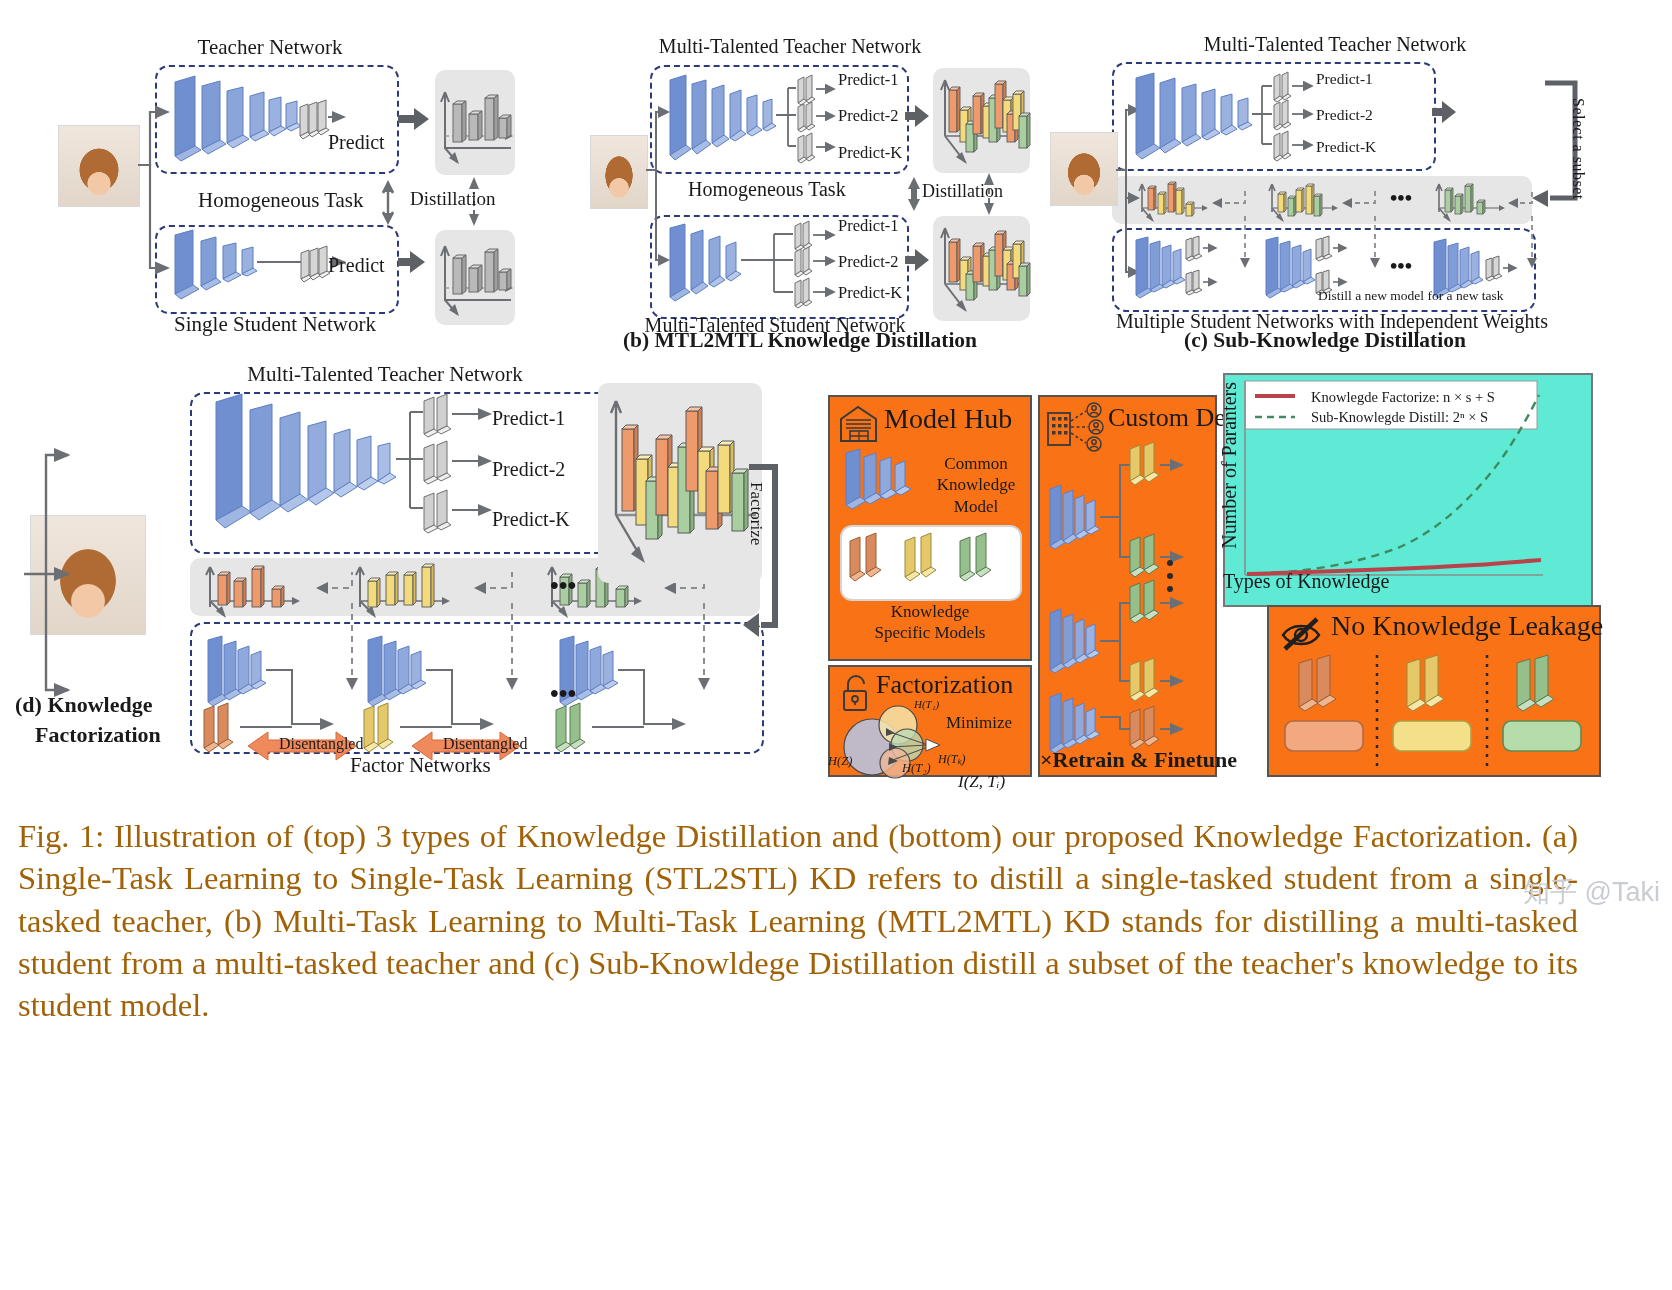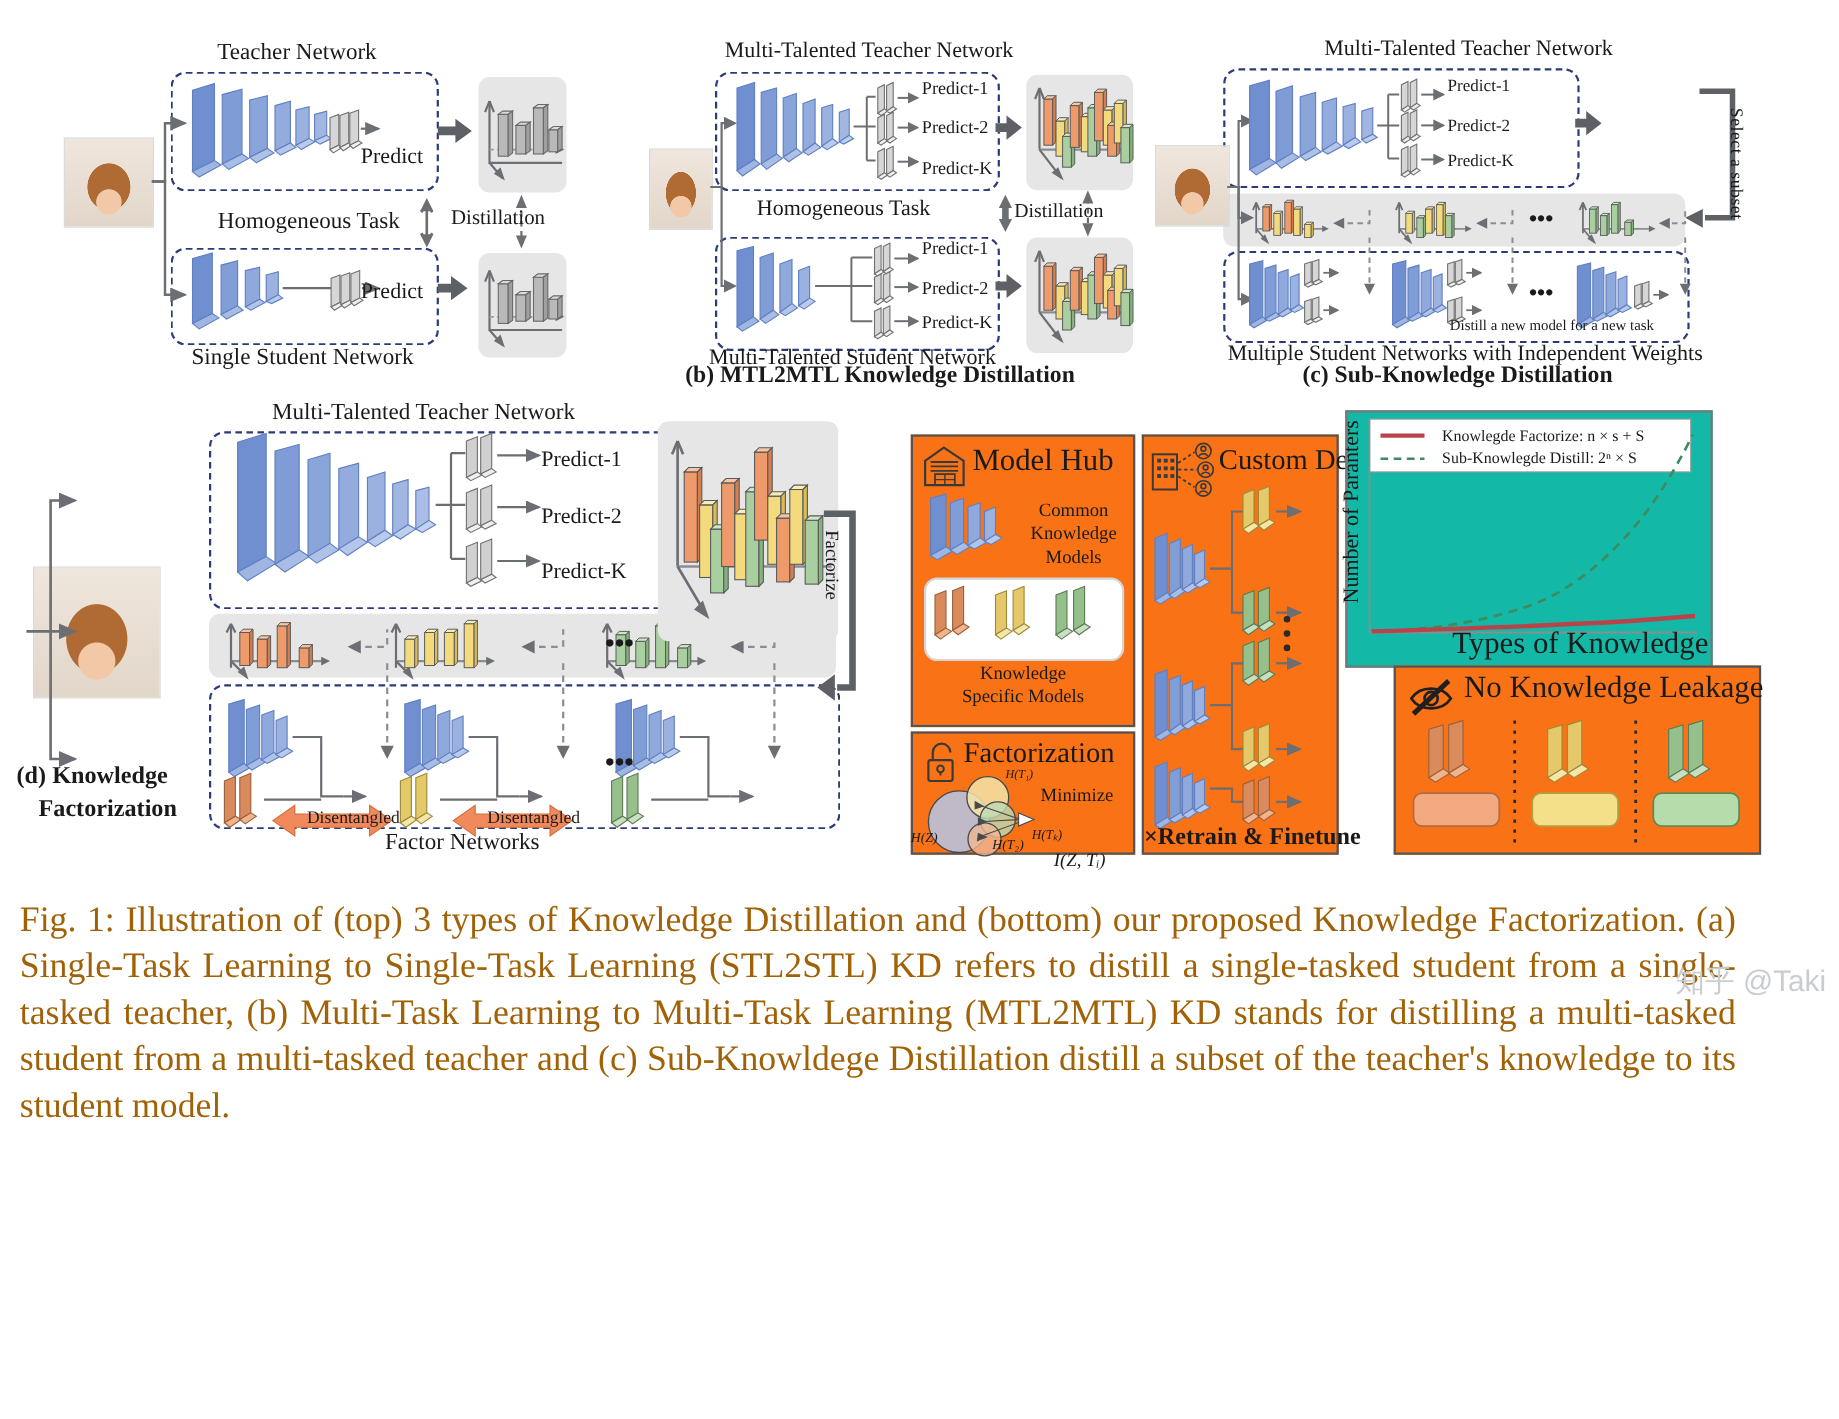--- a/index.html
+++ b/index.html
@@ -871,21 +871,21 @@
     <polygon points="24,8 36,4 36,44 24,51" fill="#819dd7" stroke="#5f7fc2"></polygon>
         <polygon points="24,51 36,44 42,48 30,55" fill="#a8bde6" stroke="#5f7fc2"></polygon>
     <polygon points="40,12 51,8 51,40 40,47" fill="#90a9dc" stroke="#5f7fc2"></polygon>
         <polygon points="40,47 51,40 57,44 46,50" fill="#b1c5e9" stroke="#5f7fc2"></polygon>
     <polygon points="55,16 65,12 65,37 55,43" fill="#9bb1e0" stroke="#5f7fc2"></polygon>
         <polygon points="55,43 65,37 71,40 61,46" fill="#b9cbec" stroke="#5f7fc2"></polygon>
   </svg>
   <div class="lbl abs" style="left:96px;top:56px;font-size:17px;line-height:1.25;text-align:center;width:100px;">
     <div>Common</div>
     <div>Knowledge</div>
-    <div>Models</div>
+    <div>Model</div>
   </div>
 
   <div class="abs" style="left:10px;top:128px;width:178px;height:72px;background:#fff;border:2px solid #d5d5d5;border-radius:12px;"></div>
   <svg class="abs" style="left:14px;top:132px;" width="174" height="66">
     <g>
       <polygon points="6,12 16,8 16,42 6,48" fill="#d98b5e" stroke="#9a5f3a"></polygon>
           <polygon points="6,48 16,42 21,45 11,52" fill="#f0b58c" stroke="#9a5f3a"></polygon>
       <polygon points="22,8 32,4 32,38 22,44" fill="#d98b5e" stroke="#9a5f3a"></polygon>
           <polygon points="22,44 32,38 37,41 27,48" fill="#f0b58c" stroke="#9a5f3a"></polygon>
     </g>
@@ -1046,39 +1046,39 @@
 
     <g fill="#2a2a2a">
       <circle cx="128" cy="118" r="3"></circle>
           <circle cx="128" cy="131" r="3"></circle>
           <circle cx="128" cy="144" r="3"></circle>
     </g>
   </svg>
   <div class="lbl abs" style="left:0;top:350px;width:175px;text-align:center;font-size:22px;font-weight:bold;">×Retrain &amp; Finetune</div>
 </div>
 
-<div class="abs" style="left:1213px;top:373px;width:330px;height:230px;border:2px solid #777;background:#14b8a6;">
+<div class="abs" style="left:1213px;top:373px;width:330px;height:230px;border:2px solid #777;background:#5eead4;padding-left:36px;">
   <svg class="abs" style="left:0;top:0;" width="326" height="226">
 
     <rect x="20" y="6" width="292" height="48" fill="#fff" stroke="#9a9a9a" stroke-width="1"></rect>
     <line x1="30" y1="21" x2="70" y2="21" stroke="#b8434a" stroke-width="4"></line>
     <line x1="30" y1="42" x2="70" y2="42" stroke="#3f8a5e" stroke-width="2.4" stroke-dasharray="7,5"></line>
 
     <line x1="20" y1="6" x2="20" y2="200" stroke="#8d8d8d" stroke-width="1.6"></line>
     <line x1="20" y1="200" x2="318" y2="200" stroke="#8d8d8d" stroke-width="1.6"></line>
 
     <path d="M22,199 C70,198 120,192 170,174 C210,158 245,126 275,86 C292,62 305,38 314,20" fill="none" stroke="#3f8a5e" stroke-width="2.4" stroke-dasharray="8,6"></path>
 
     <path d="M22,199 C90,197 180,194 250,190 C280,188 302,186 316,185" fill="none" stroke="#b8434a" stroke-width="4"></path>
   </svg>
   <div class="lbl abs" style="left:86px;top:14px;font-size:14.5px;white-space:nowrap;">Knowlegde Factorize: n × s + S</div>
   <div class="lbl abs" style="left:86px;top:34px;font-size:14.5px;white-space:nowrap;">Sub-Knowlegde Distill: 2ⁿ × S</div>
 </div>
 <div class="lbl abs vtext" style="left:1208px;top:382px;font-size:20px;transform:rotate(180deg);">Number of Paranters</div>
-<div class="lbl abs" style="left:1213px;top:570px;width:330px;text-align:right;font-size:28px;">Types of Knowledge</div>
+<div class="lbl abs" style="left:1213px;top:570px;width:330px;text-align:left;font-size:20px;">Types of Knowledge</div>
 
 <div class="panelbox" style="left:1213px;top:605px;width:330px;height:168px;margin-left:44px;">
   <svg class="abs" style="left:10px;top:8px;" width="46" height="38">
     <path d="M4,20 C12,8 32,8 40,20 C32,32 12,32 4,20 Z" fill="none" stroke="#1f1f1f" stroke-width="2.4"></path>
     <circle cx="22" cy="20" r="6" fill="none" stroke="#1f1f1f" stroke-width="2.4"></circle>
     <line x1="6" y1="34" x2="38" y2="4" stroke="#1f1f1f" stroke-width="4.5"></line>
   </svg>
   <div class="lbl abs" style="left:62px;top:3px;font-size:28px;white-space:nowrap;">No Knowledge Leakage</div>
 
   <svg class="abs" style="left:0;top:48px;" width="330" height="118">

